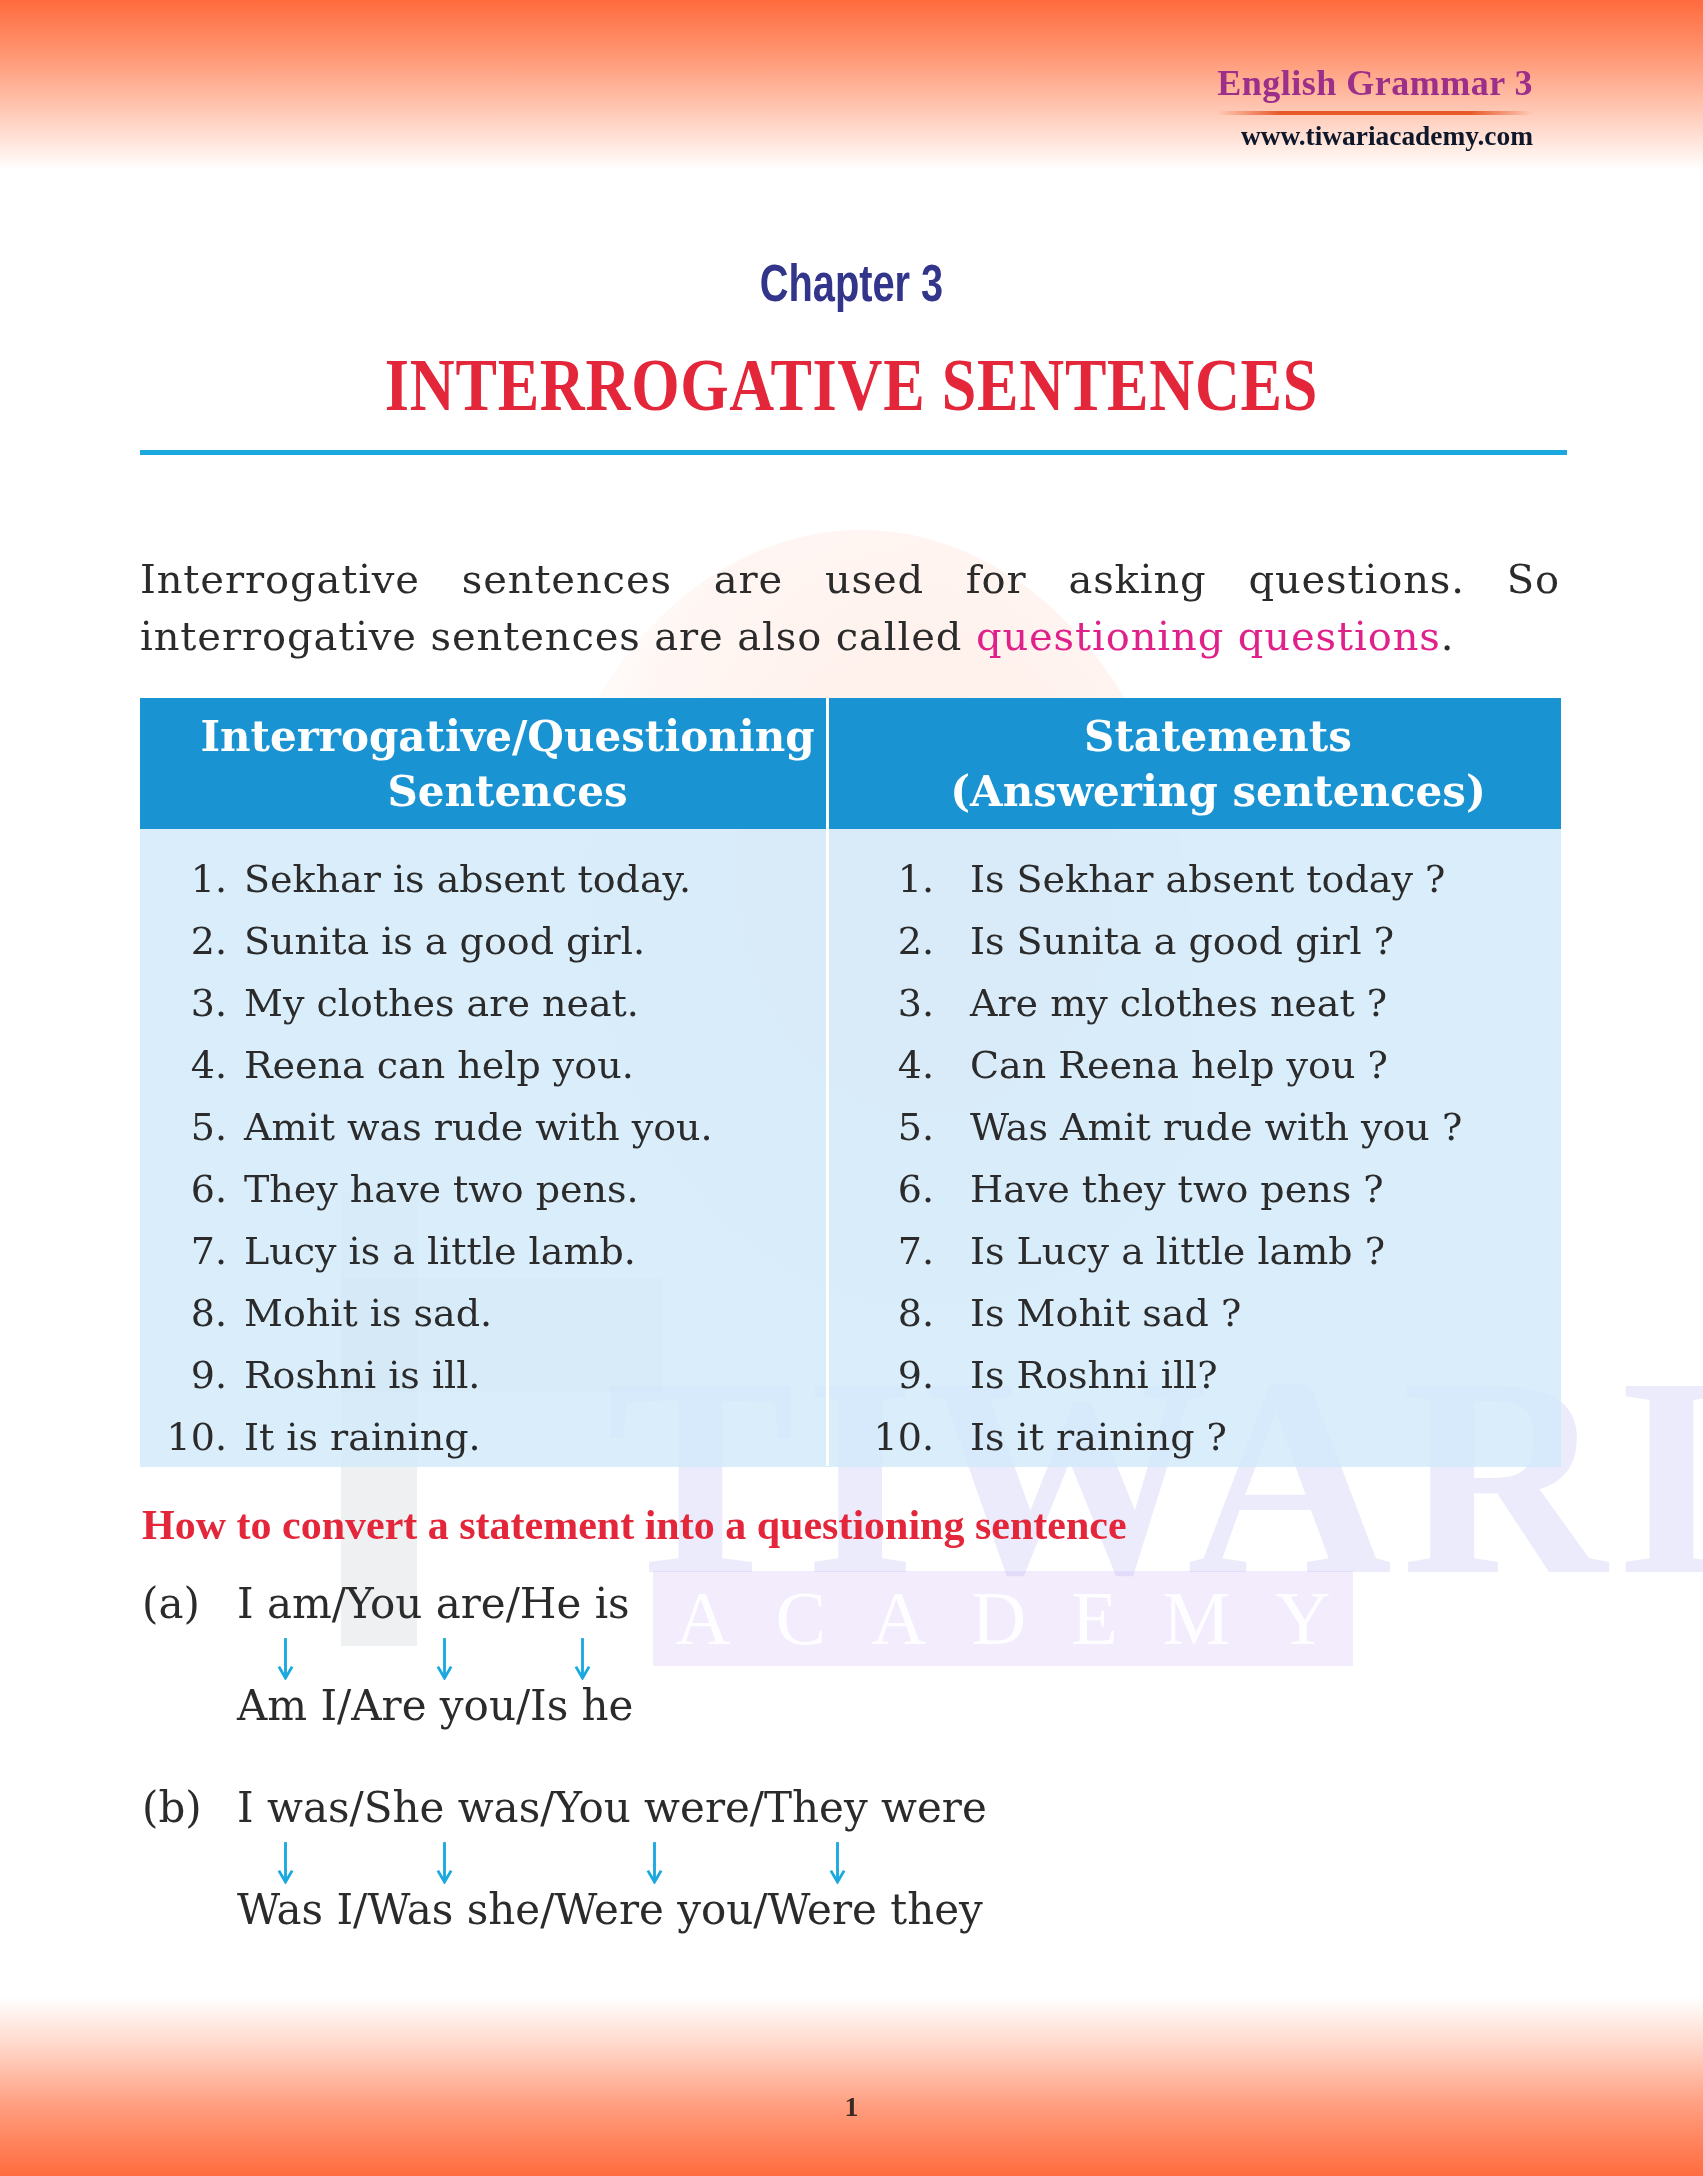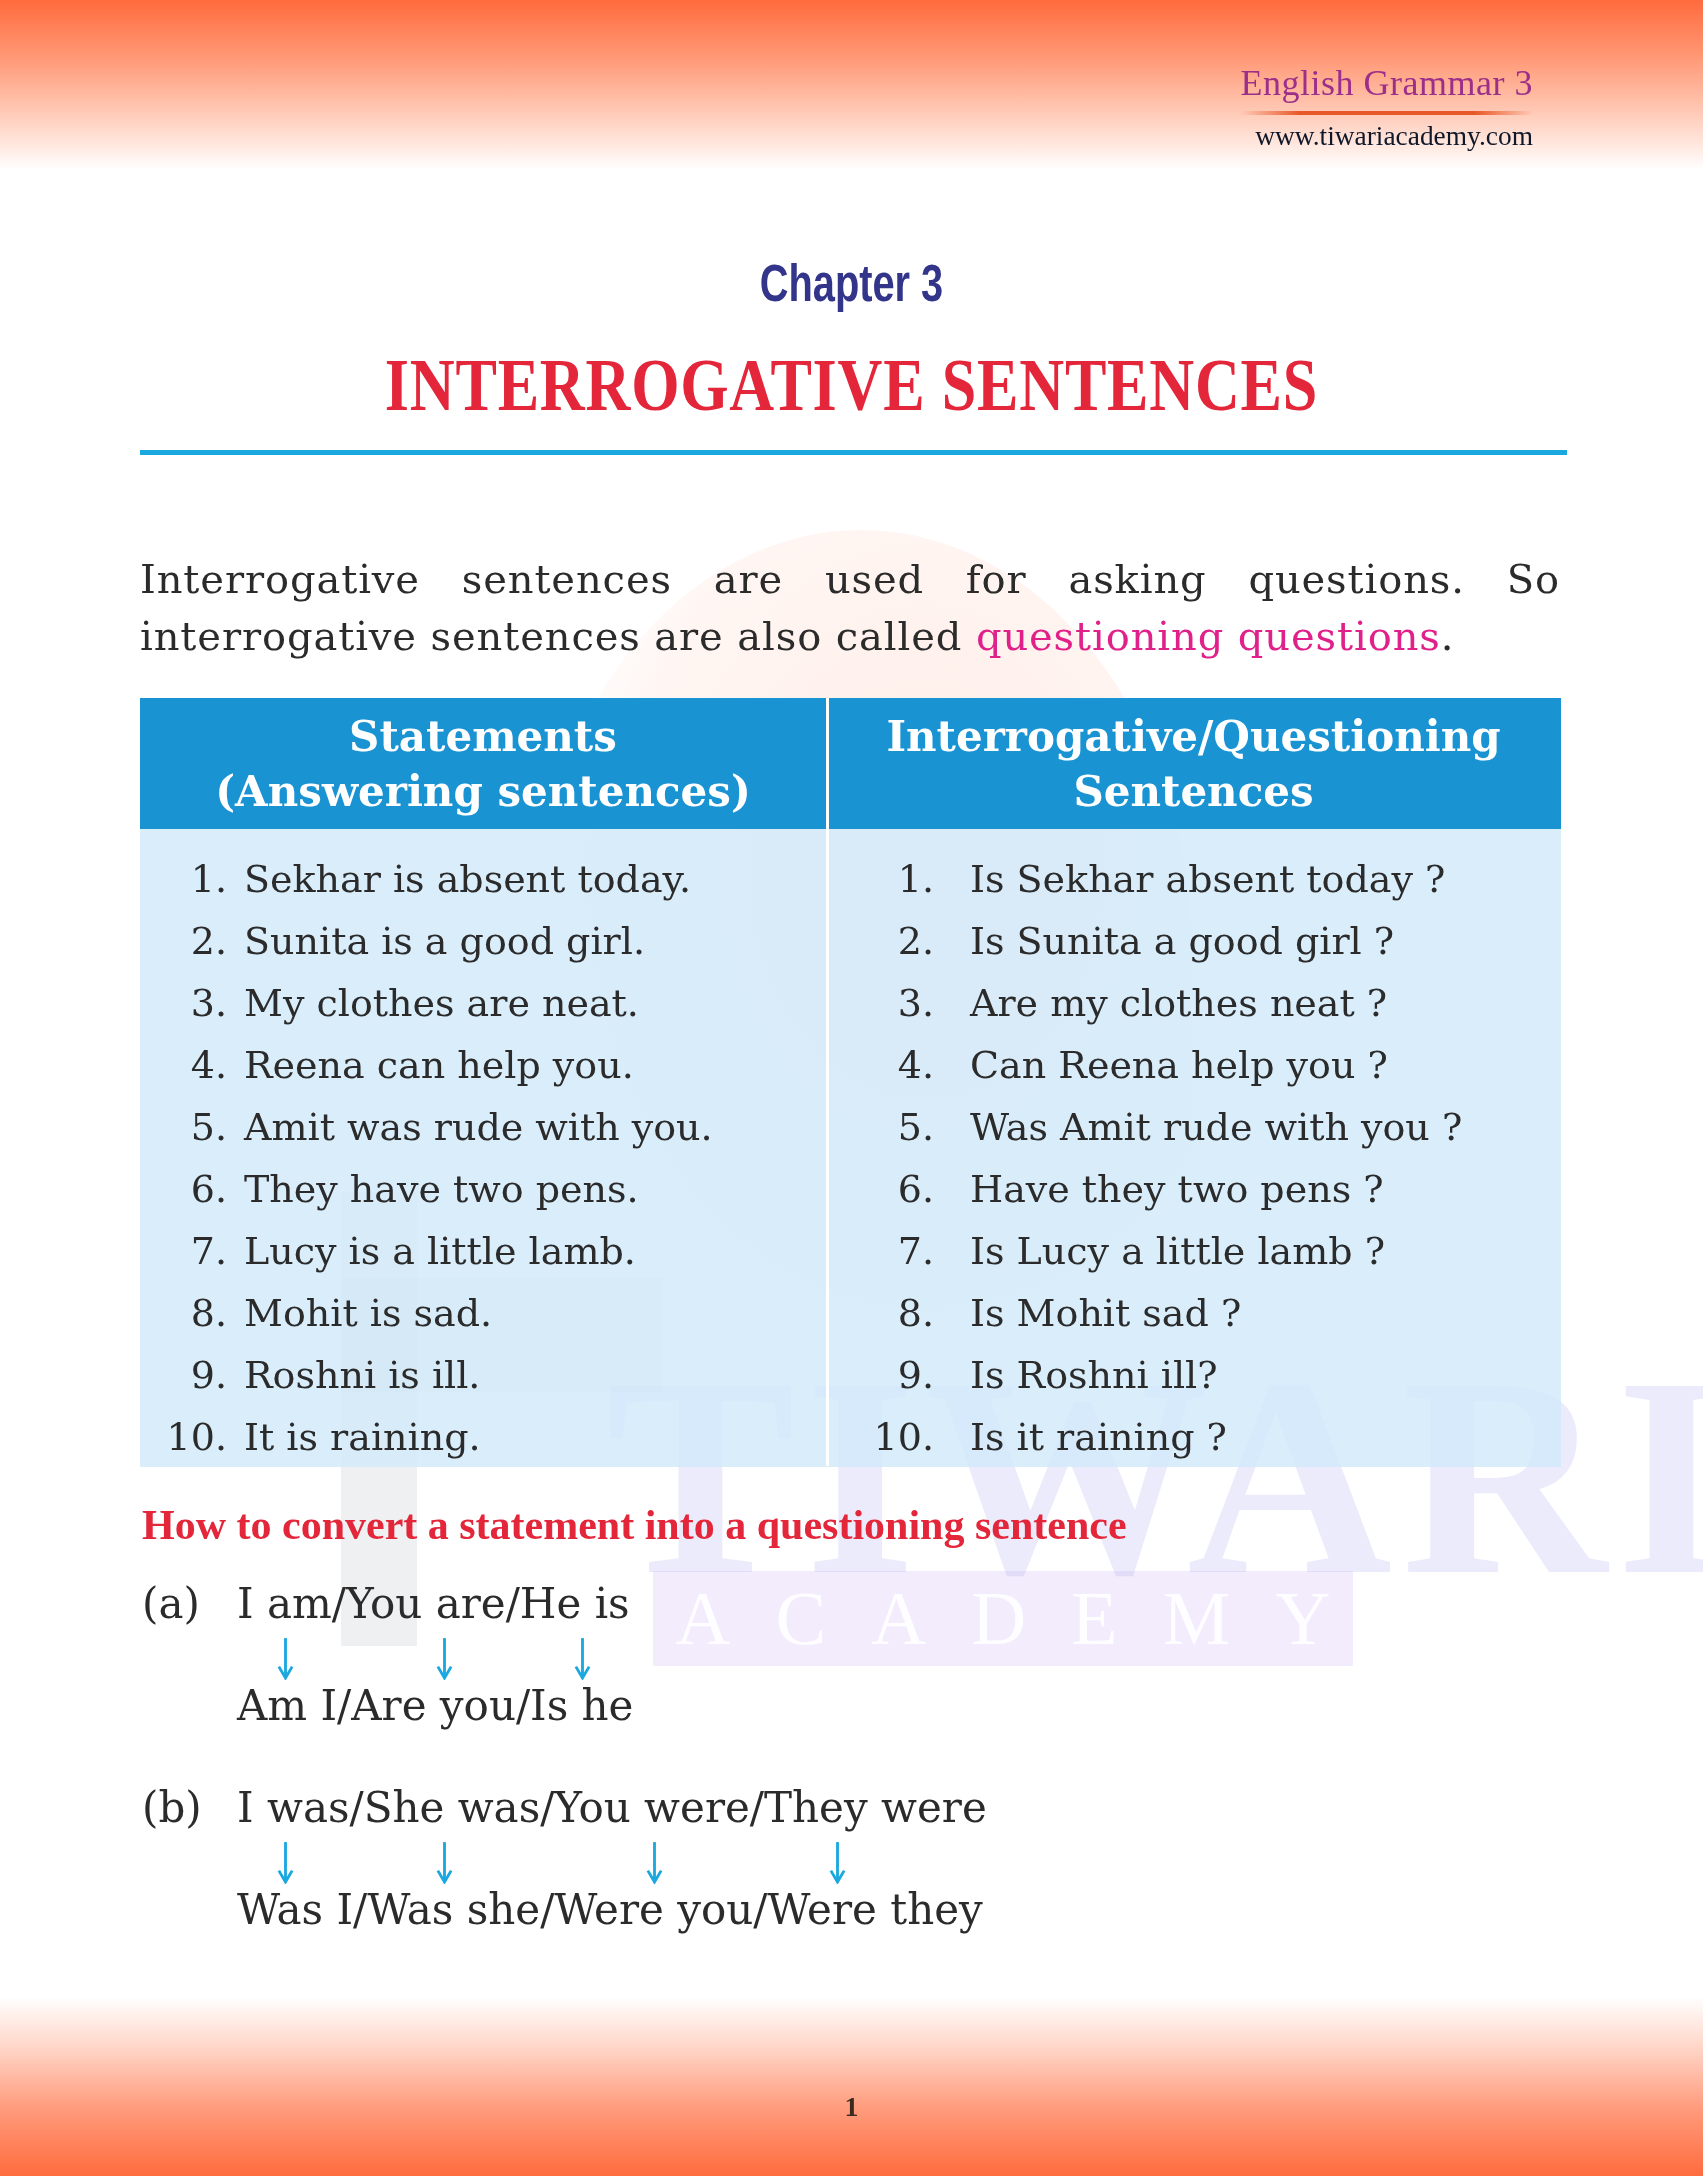--- a/index.html
+++ b/index.html
@@ -12,21 +12,21 @@
   .top-band {
     position: absolute; left: 0; top: 0; width: 1703px; height: 170px;
     background: linear-gradient(to bottom, #ff6b3d 0%, #ff9a78 35%, #ffc8b4 65%, #ffffff 100%);
   }
   .bottom-band {
     position: absolute; left: 0; bottom: 0; width: 1703px; height: 180px;
     background: linear-gradient(to top, #ff6b3d 0%, #ff9e80 40%, #ffd6c8 72%, #ffffff 100%);
   }
   .header-brand {
     position: absolute; right: 170px; top: 64px; text-align: right;
-    font-family: "Liberation Serif", serif; font-weight: normal;
+    font-family: "Liberation Serif", serif; font-weight: bold;
   }
   .brand-title { font-size: 36px; color: #9c2f8a; letter-spacing: 0.5px; line-height: 1.1; }
   .brand-rule {
     height: 3.8px; margin: 7.6px 0 5.7px 0;
     background: linear-gradient(to right, rgba(232,90,40,0), #e8592a 20%, #e8592a 80%, rgba(232,90,40,0));
     border-radius: 1.9px;
   }
   .brand-url { font-size: 27.4px; color: #0f172a; line-height: 1.1; }
 
   
@@ -131,27 +131,27 @@
 <div class="chapter-num">Chapter 3</div>
 <div class="chapter-title">INTERROGATIVE SENTENCES</div>
 <div class="title-rule"></div>
 
 <div class="intro">
   <span>Interrogative sentences are used for asking questions. So interrogative sentences are also called </span><span class="hl">questioning questions</span><span>.</span>
 </div>
 
 <div class="table">
   <div class="thead">
+    <div class="th right">
+      <span>Interrogative/Questioning</span>
+      <span>Sentences</span>
+    </div>
     <div class="th left">
       <span>Statements</span>
       <span>(Answering sentences)</span>
-    </div>
-    <div class="th right">
-      <span>Interrogative/Questioning</span>
-      <span>Sentences</span>
     </div>
   </div>
   <div class="tbody">
     <div class="col left">
       <div class="row">
           <span class="num">1.</span>
           <span>Sekhar is absent today.</span>
         </div>
       <div class="row">
           <span class="num">2.</span>

